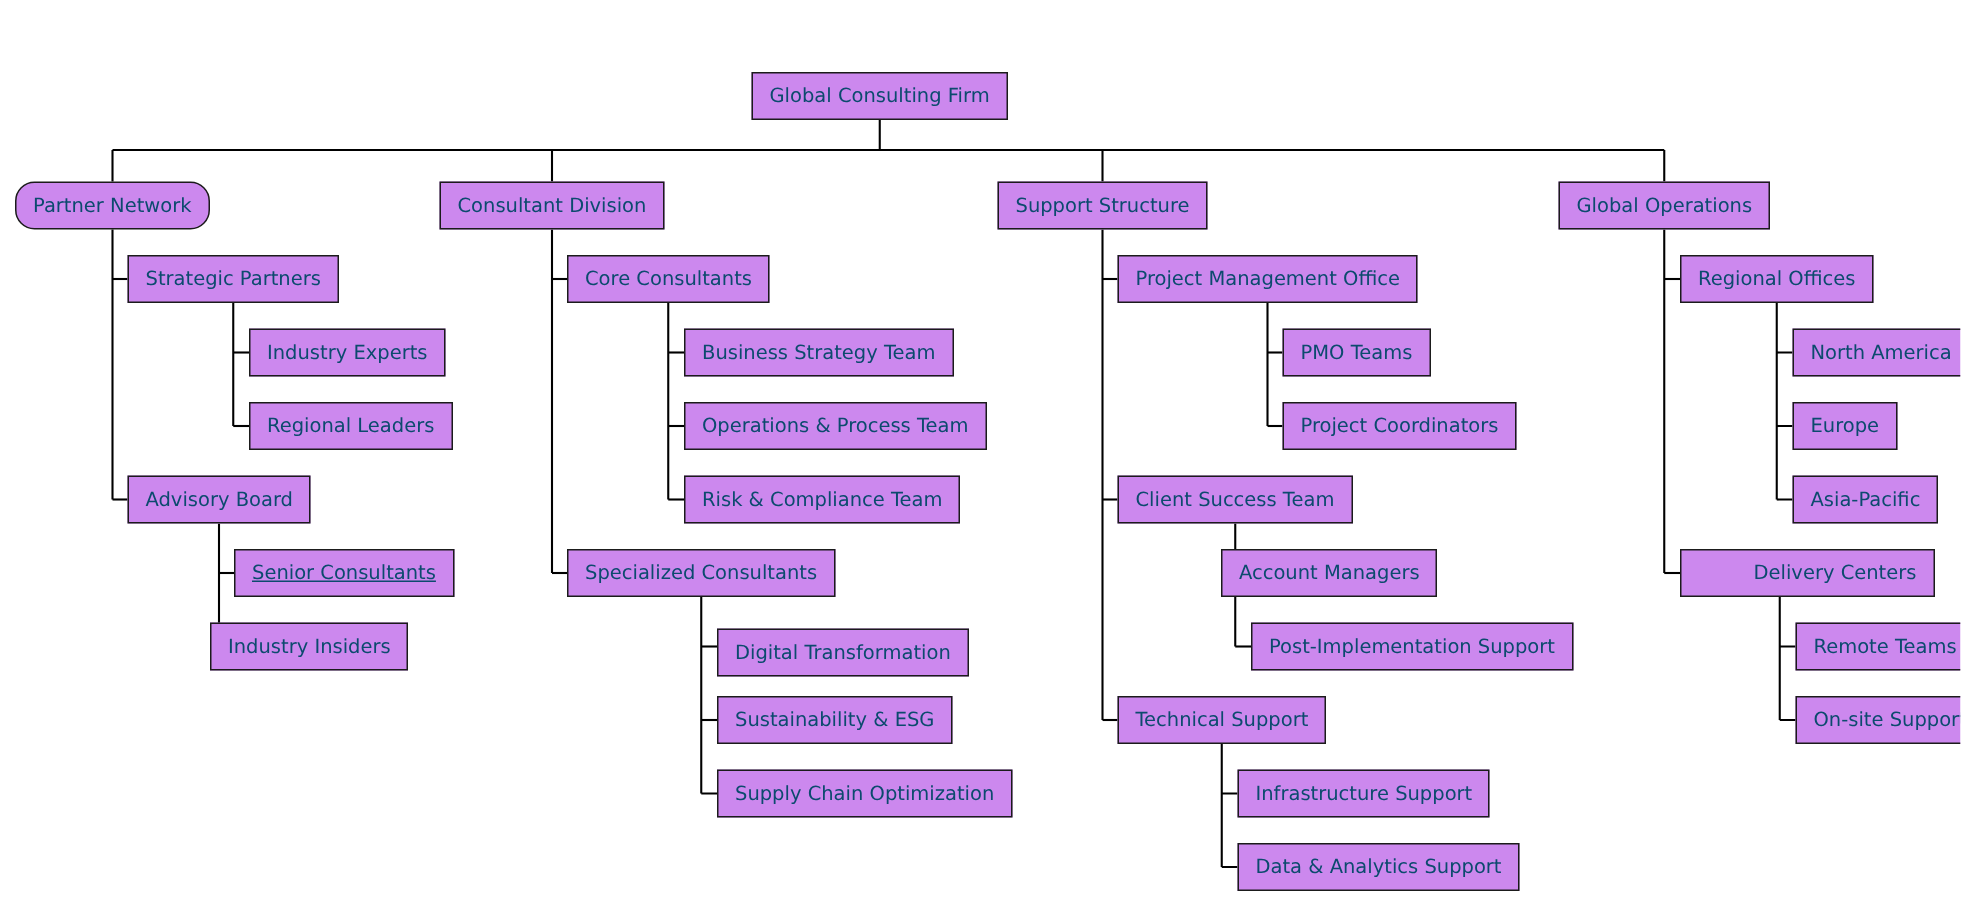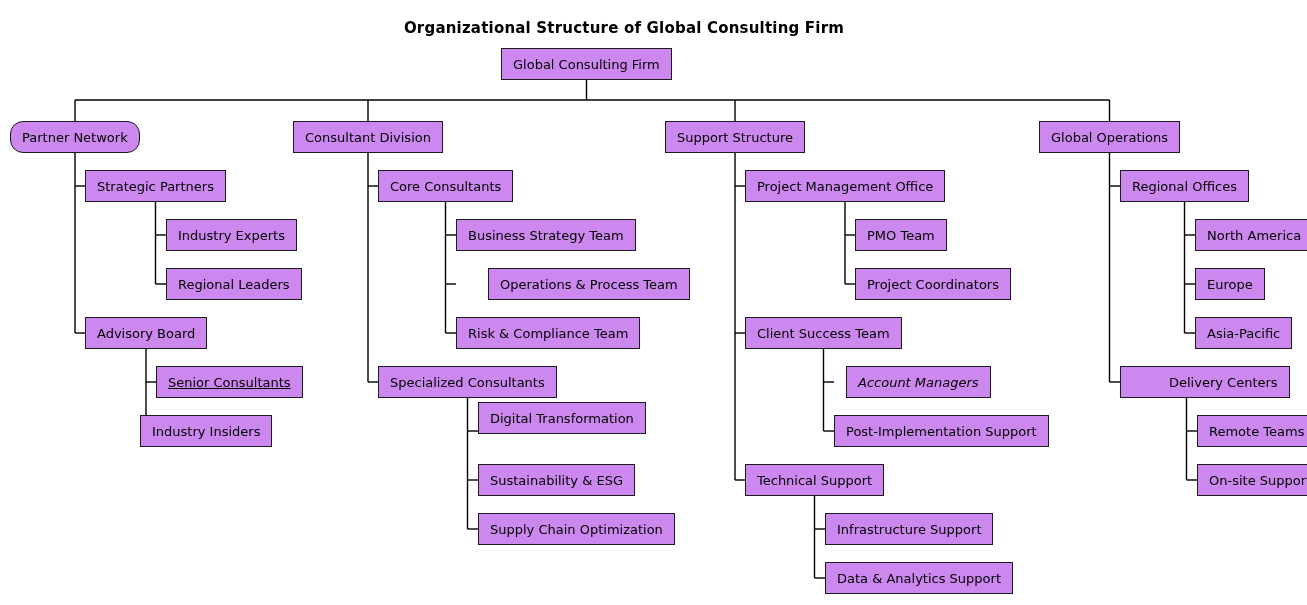--- a/index.html
+++ b/index.html
@@ -30,29 +30,28 @@
   }
   .node {
     position: absolute;
     height: 32px;
     box-sizing: border-box;
     display: flex;
     align-items: center;
     padding: 0 11px;
     border: 1.5px solid #1b1b1b;
     font-size: 13px;
-    color: #000000;
+    color: #0c4a6e;
     white-space: nowrap;
   }
 </style>
 </head>
 <body>
 
 <div class="canvas">
-  <div class="chart-title">Organizational Structure of Global Consulting Firm</div>
   <svg id="connectors" width="1307" height="605">
       <line x1="586.5" y1="80" x2="586.5" y2="100" stroke="#000000" stroke-width="1.4"></line>
       <line x1="75" y1="100" x2="1109.5" y2="100" stroke="#000000" stroke-width="1.4"></line>
       <line x1="75" y1="100" x2="75" y2="121" stroke="#000000" stroke-width="1.4"></line>
       <line x1="368" y1="100" x2="368" y2="121" stroke="#000000" stroke-width="1.4"></line>
       <line x1="735" y1="100" x2="735" y2="121" stroke="#000000" stroke-width="1.4"></line>
       <line x1="1109.5" y1="100" x2="1109.5" y2="121" stroke="#000000" stroke-width="1.4"></line>
       <line x1="75" y1="153" x2="75" y2="333" stroke="#000000" stroke-width="1.4"></line>
       <line x1="75" y1="186" x2="85" y2="186" stroke="#000000" stroke-width="1.4"></line>
       <line x1="155.5" y1="202" x2="155.5" y2="284" stroke="#000000" stroke-width="1.4"></line>
@@ -102,32 +101,32 @@
       <div class="node" style="background: rgb(204, 136, 238); border-color: rgb(27, 27, 27); top: 121px; left: 10px; border-radius: 13px;">Partner Network</div>
       <div class="node" style="background: rgb(204, 136, 238); border-color: rgb(27, 27, 27); top: 170px; left: 85px;">Strategic Partners</div>
       <div class="node" style="background: rgb(204, 136, 238); border-color: rgb(27, 27, 27); top: 219px; left: 166px;">Industry Experts</div>
       <div class="node" style="background: rgb(204, 136, 238); border-color: rgb(27, 27, 27); top: 268px; left: 166px;">Regional Leaders</div>
       <div class="node" style="background: rgb(204, 136, 238); border-color: rgb(27, 27, 27); top: 317px; left: 85px;">Advisory Board</div>
       <div class="node" style="background: rgb(204, 136, 238); border-color: rgb(27, 27, 27); top: 366px; left: 156px; text-decoration: underline;">Senior Consultants</div>
       <div class="node" style="background: rgb(204, 136, 238); border-color: rgb(27, 27, 27); top: 415px; left: 140px;">Industry Insiders</div>
       <div class="node" style="background: rgb(204, 136, 238); border-color: rgb(27, 27, 27); top: 121px; left: 293px;">Consultant Division</div>
       <div class="node" style="background: rgb(204, 136, 238); border-color: rgb(27, 27, 27); top: 170px; left: 378px;">Core Consultants</div>
       <div class="node" style="background: rgb(204, 136, 238); border-color: rgb(27, 27, 27); top: 219px; left: 456px;">Business Strategy Team</div>
-      <div class="node" style="background: rgb(204, 136, 238); border-color: rgb(27, 27, 27); top: 268px; left: 456px; margin-left: 32px;">Operations &amp; Process Team</div>
+      <div class="node" style="background: rgb(204, 136, 238); border-color: rgb(27, 27, 27); top: 268px; left: 456px;">Operations &amp; Process Team</div>
       <div class="node" style="background: rgb(204, 136, 238); border-color: rgb(27, 27, 27); top: 317px; left: 456px;">Risk &amp; Compliance Team</div>
       <div class="node" style="background: rgb(204, 136, 238); border-color: rgb(27, 27, 27); top: 366px; left: 378px;">Specialized Consultants</div>
-      <div class="node" style="background: rgb(204, 136, 238); border-color: rgb(27, 27, 27); top: 402px; left: 478px;">Digital Transformation</div>
+      <div class="node" style="background: rgb(204, 136, 238); border-color: rgb(27, 27, 27); top: 419px; left: 478px;">Digital Transformation</div>
       <div class="node" style="background: rgb(204, 136, 238); border-color: rgb(27, 27, 27); top: 464px; left: 478px;">Sustainability &amp; ESG</div>
       <div class="node" style="background: rgb(204, 136, 238); border-color: rgb(27, 27, 27); top: 513px; left: 478px;">Supply Chain Optimization</div>
       <div class="node" style="background: rgb(204, 136, 238); border-color: rgb(27, 27, 27); top: 121px; left: 665px;">Support Structure</div>
       <div class="node" style="background: rgb(204, 136, 238); border-color: rgb(27, 27, 27); top: 170px; left: 745px;">Project Management Office</div>
-      <div class="node" style="background: rgb(204, 136, 238); border-color: rgb(27, 27, 27); top: 219px; left: 855px;">PMO Team</div>
+      <div class="node" style="background: rgb(204, 136, 238); border-color: rgb(27, 27, 27); top: 219px; left: 855px;">PMO Teams</div>
       <div class="node" style="background: rgb(204, 136, 238); border-color: rgb(27, 27, 27); top: 268px; left: 855px;">Project Coordinators</div>
       <div class="node" style="background: rgb(204, 136, 238); border-color: rgb(27, 27, 27); top: 317px; left: 745px;">Client Success Team</div>
-      <div class="node" style="background: rgb(204, 136, 238); border-color: rgb(27, 27, 27); top: 366px; left: 846px; font-style: italic;">Account Managers</div>
+      <div class="node" style="background: rgb(204, 136, 238); border-color: rgb(27, 27, 27); top: 366px; left: 814px;">Account Managers</div>
       <div class="node" style="background: rgb(204, 136, 238); border-color: rgb(27, 27, 27); top: 415px; left: 834px;">Post-Implementation Support</div>
       <div class="node" style="background: rgb(204, 136, 238); border-color: rgb(27, 27, 27); top: 464px; left: 745px;">Technical Support</div>
       <div class="node" style="background: rgb(204, 136, 238); border-color: rgb(27, 27, 27); top: 513px; left: 825px;">Infrastructure Support</div>
       <div class="node" style="background: rgb(204, 136, 238); border-color: rgb(27, 27, 27); top: 562px; left: 825px;">Data &amp; Analytics Support</div>
       <div class="node" style="background: rgb(204, 136, 238); border-color: rgb(27, 27, 27); top: 121px; left: 1039px;">Global Operations</div>
       <div class="node" style="background: rgb(204, 136, 238); border-color: rgb(27, 27, 27); top: 170px; left: 1120px;">Regional Offices</div>
       <div class="node" style="background: rgb(204, 136, 238); border-color: rgb(27, 27, 27); top: 219px; left: 1195px;">North America</div>
       <div class="node" style="background: rgb(204, 136, 238); border-color: rgb(27, 27, 27); top: 268px; left: 1195px;">Europe</div>
       <div class="node" style="background: rgb(204, 136, 238); border-color: rgb(27, 27, 27); top: 317px; left: 1195px;">Asia-Pacific</div>
       <div class="node" style="background: rgb(204, 136, 238); border-color: rgb(27, 27, 27); top: 366px; left: 1120px; padding-left: 48px;">Delivery Centers</div>

